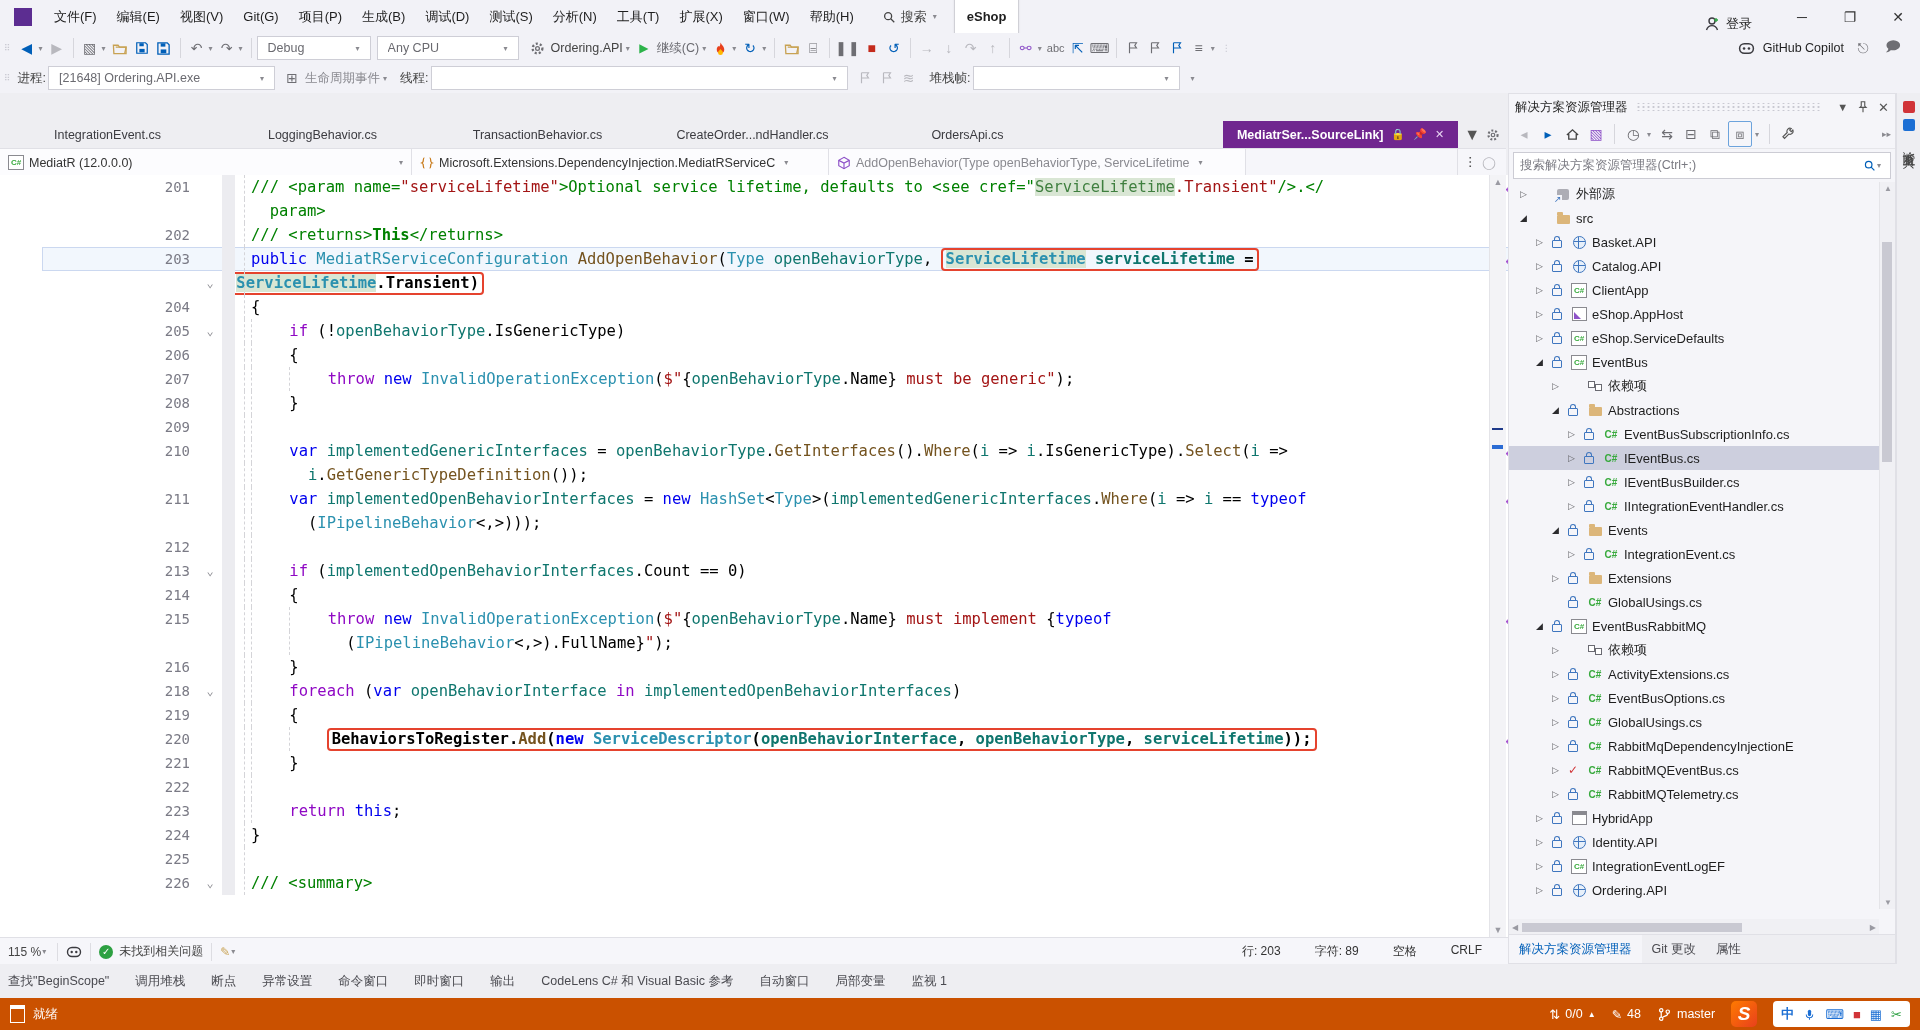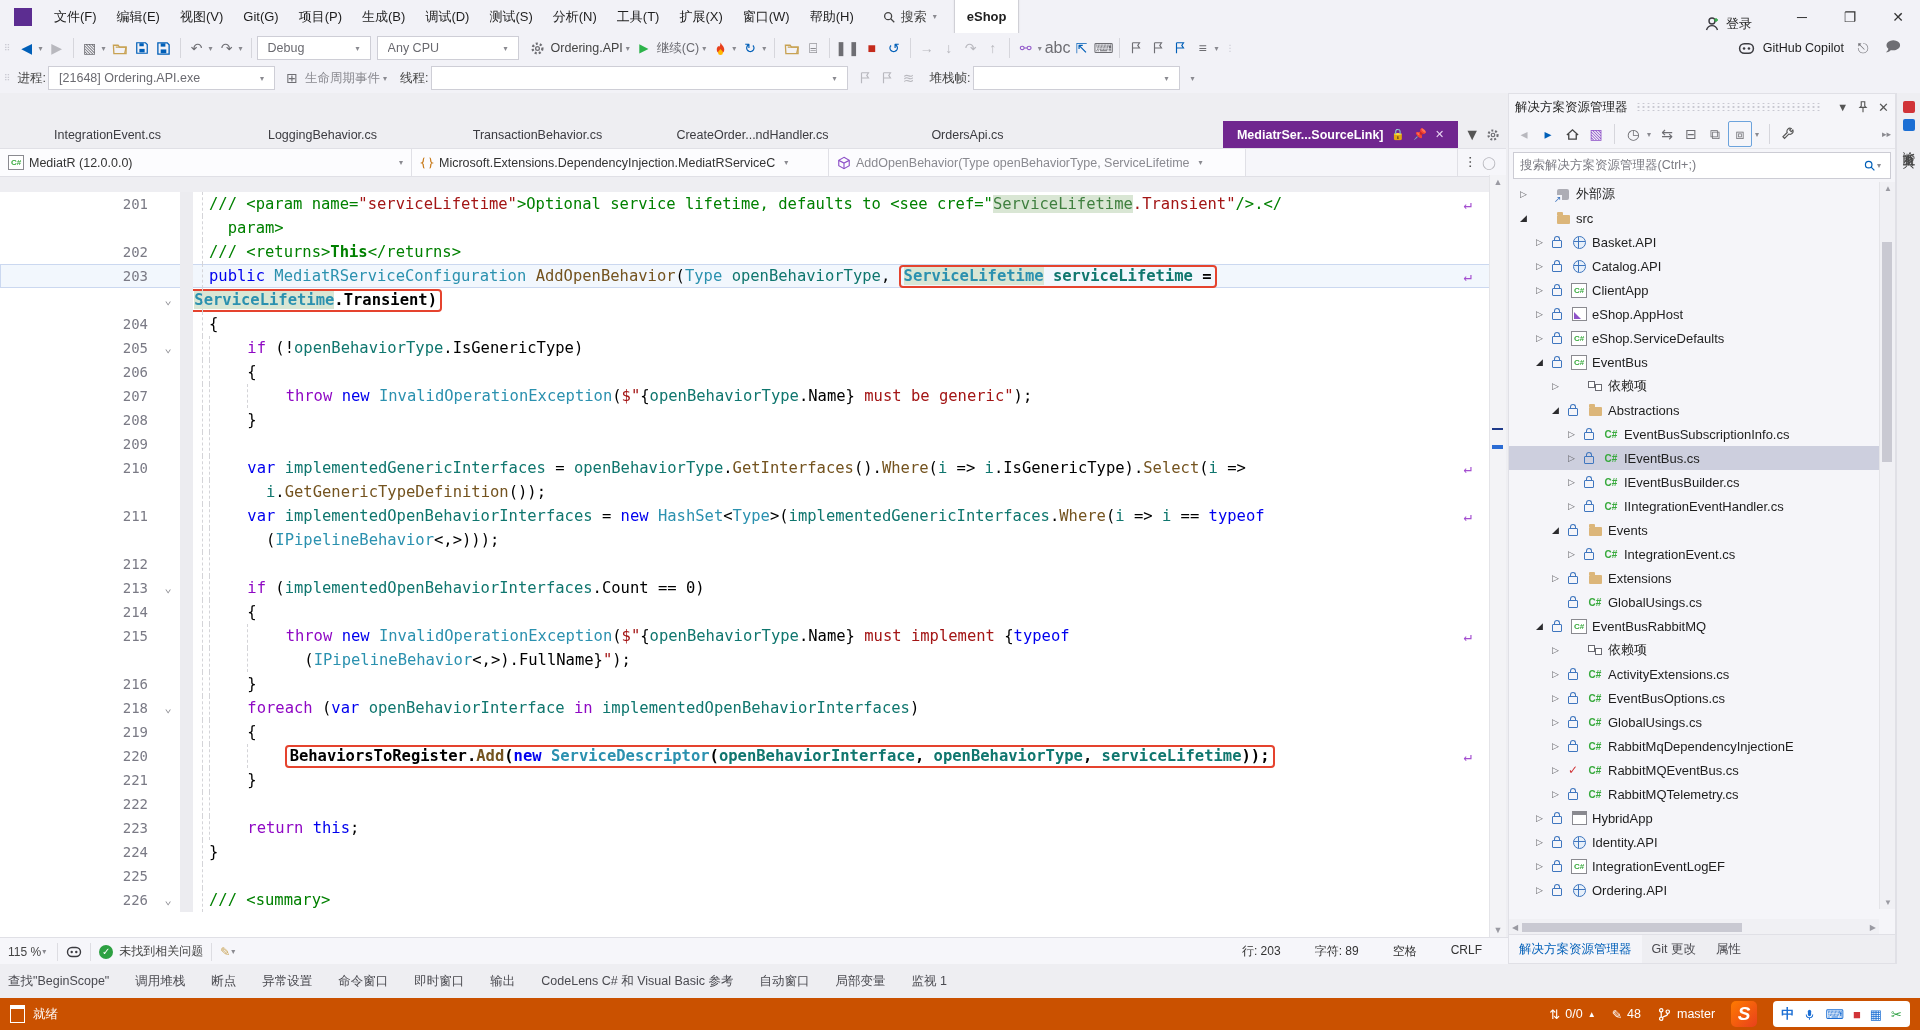--- a/index.html
+++ b/index.html
@@ -50,22 +50,22 @@
   .tab.active{background:#70268F;color:#FFFFFF;font-weight:bold;margin-left:auto;gap:8px;}
   .tab.active .ticon{color:#E8D5F2;font-weight:normal;font-size:11px;}
   .tabstrip-icons{display:flex;align-items:center;color:#555;gap:6px;padding:0 6px;height:27px;}
   #breadcrumb{position:absolute;left:0;top:55px;width:1506px;height:27px;background:#F6F6FA;
     border-top:1px solid #E0E0E6;border-bottom:1px solid #E0E0E6;display:flex;align-items:stretch;font-size:12.5px;color:#333;}
   .crumb{display:flex;align-items:center;gap:5px;padding:0 8px;border-right:1px solid #E0E0E6;background:#FCFCFE;overflow:hidden;}
   .crumb .ca{font-size:8px;color:#8a8a90;margin-left:4px;}
   .crumb-ico{font-weight:bold;font-size:11px;}
   #bc-right{margin-left:auto;display:flex;align-items:center;gap:10px;padding:0 10px;color:#555;border-left:1px solid #E0E0E6;}
   
-  #code{position:absolute;left:0;top:99px;width:1506px;height:762px;background:#FFFFFF;overflow:hidden;
-    font-family:"DejaVu Sans Mono","Liberation Mono",monospace;font-size:15.5px;}
+  #code{position:absolute;left:0;top:82px;width:1506px;height:762px;background:#FFFFFF;overflow:hidden;
+    font-family:"DejaVu Sans Mono","Liberation Mono",monospace;font-size:15.5px;padding-left:42px;}
   .crow{position:relative;height:24px;display:flex;align-items:center;white-space:pre;}
   .crow.cur{background:#F2F7FD;box-shadow:inset 0 0 0 1px #CBD8F0;}
   .ln{width:148px;flex:none;text-align:right;padding-right:8px;color:#7A7A85;font-size:14px;}
   .fold{width:24px;flex:none;text-align:center;color:#8a8a90;font-size:12px;}
   .gutterbar{width:13px;flex:none;align-self:stretch;background:#ECECF0;}
   .ccell{flex:1;position:relative;padding-left:16px;align-self:stretch;display:flex;align-items:center;overflow:hidden;}
   .ccell:before{content:"";position:absolute;left:9px;top:0;bottom:0;border-left:1px dashed #D4D4D8;}
   .ig{display:inline-block;width:4ch;height:24px;border-left:1px dashed #D4D4D8;vertical-align:top;flex:none;}
   .sg-cm{color:#008000}.sg-cmb{color:#008000;font-weight:bold}
   .sg-s{color:#A31515}.sg-k{color:#0000EE}.sg-c{color:#8F08C4}
@@ -327,21 +327,21 @@
   <span class="tb-ico red">■</span>
   <span class="tb-ico blue">↺</span>
   <span class="tb-sep"></span>
   <span class="tb-ico dim">→</span>
   <span class="tb-ico dim">↓</span>
   <span class="tb-ico dim">↷</span>
   <span class="tb-ico dim">↑</span>
   <span class="tb-sep"></span>
   <span class="tb-ico purple">⚯</span>
   <span class="tb-caret">▾</span>
-  <span class="tb-ico" style="font-size:16px">abc</span>
+  <span class="tb-ico" style="font-size:11px">abc</span>
   <span class="tb-ico blue">⇱</span>
   <span class="tb-ico">⌨</span>
   <span class="tb-sep"></span>
   <span class="tb-ico">
       <svg class="sym" width="14" height="14" color="#6e6e73">
         <use href="#sy-flag"></use>
       </svg>
     </span>
   <span class="tb-ico">
       <svg class="sym" width="14" height="14" color="#6e6e73">

